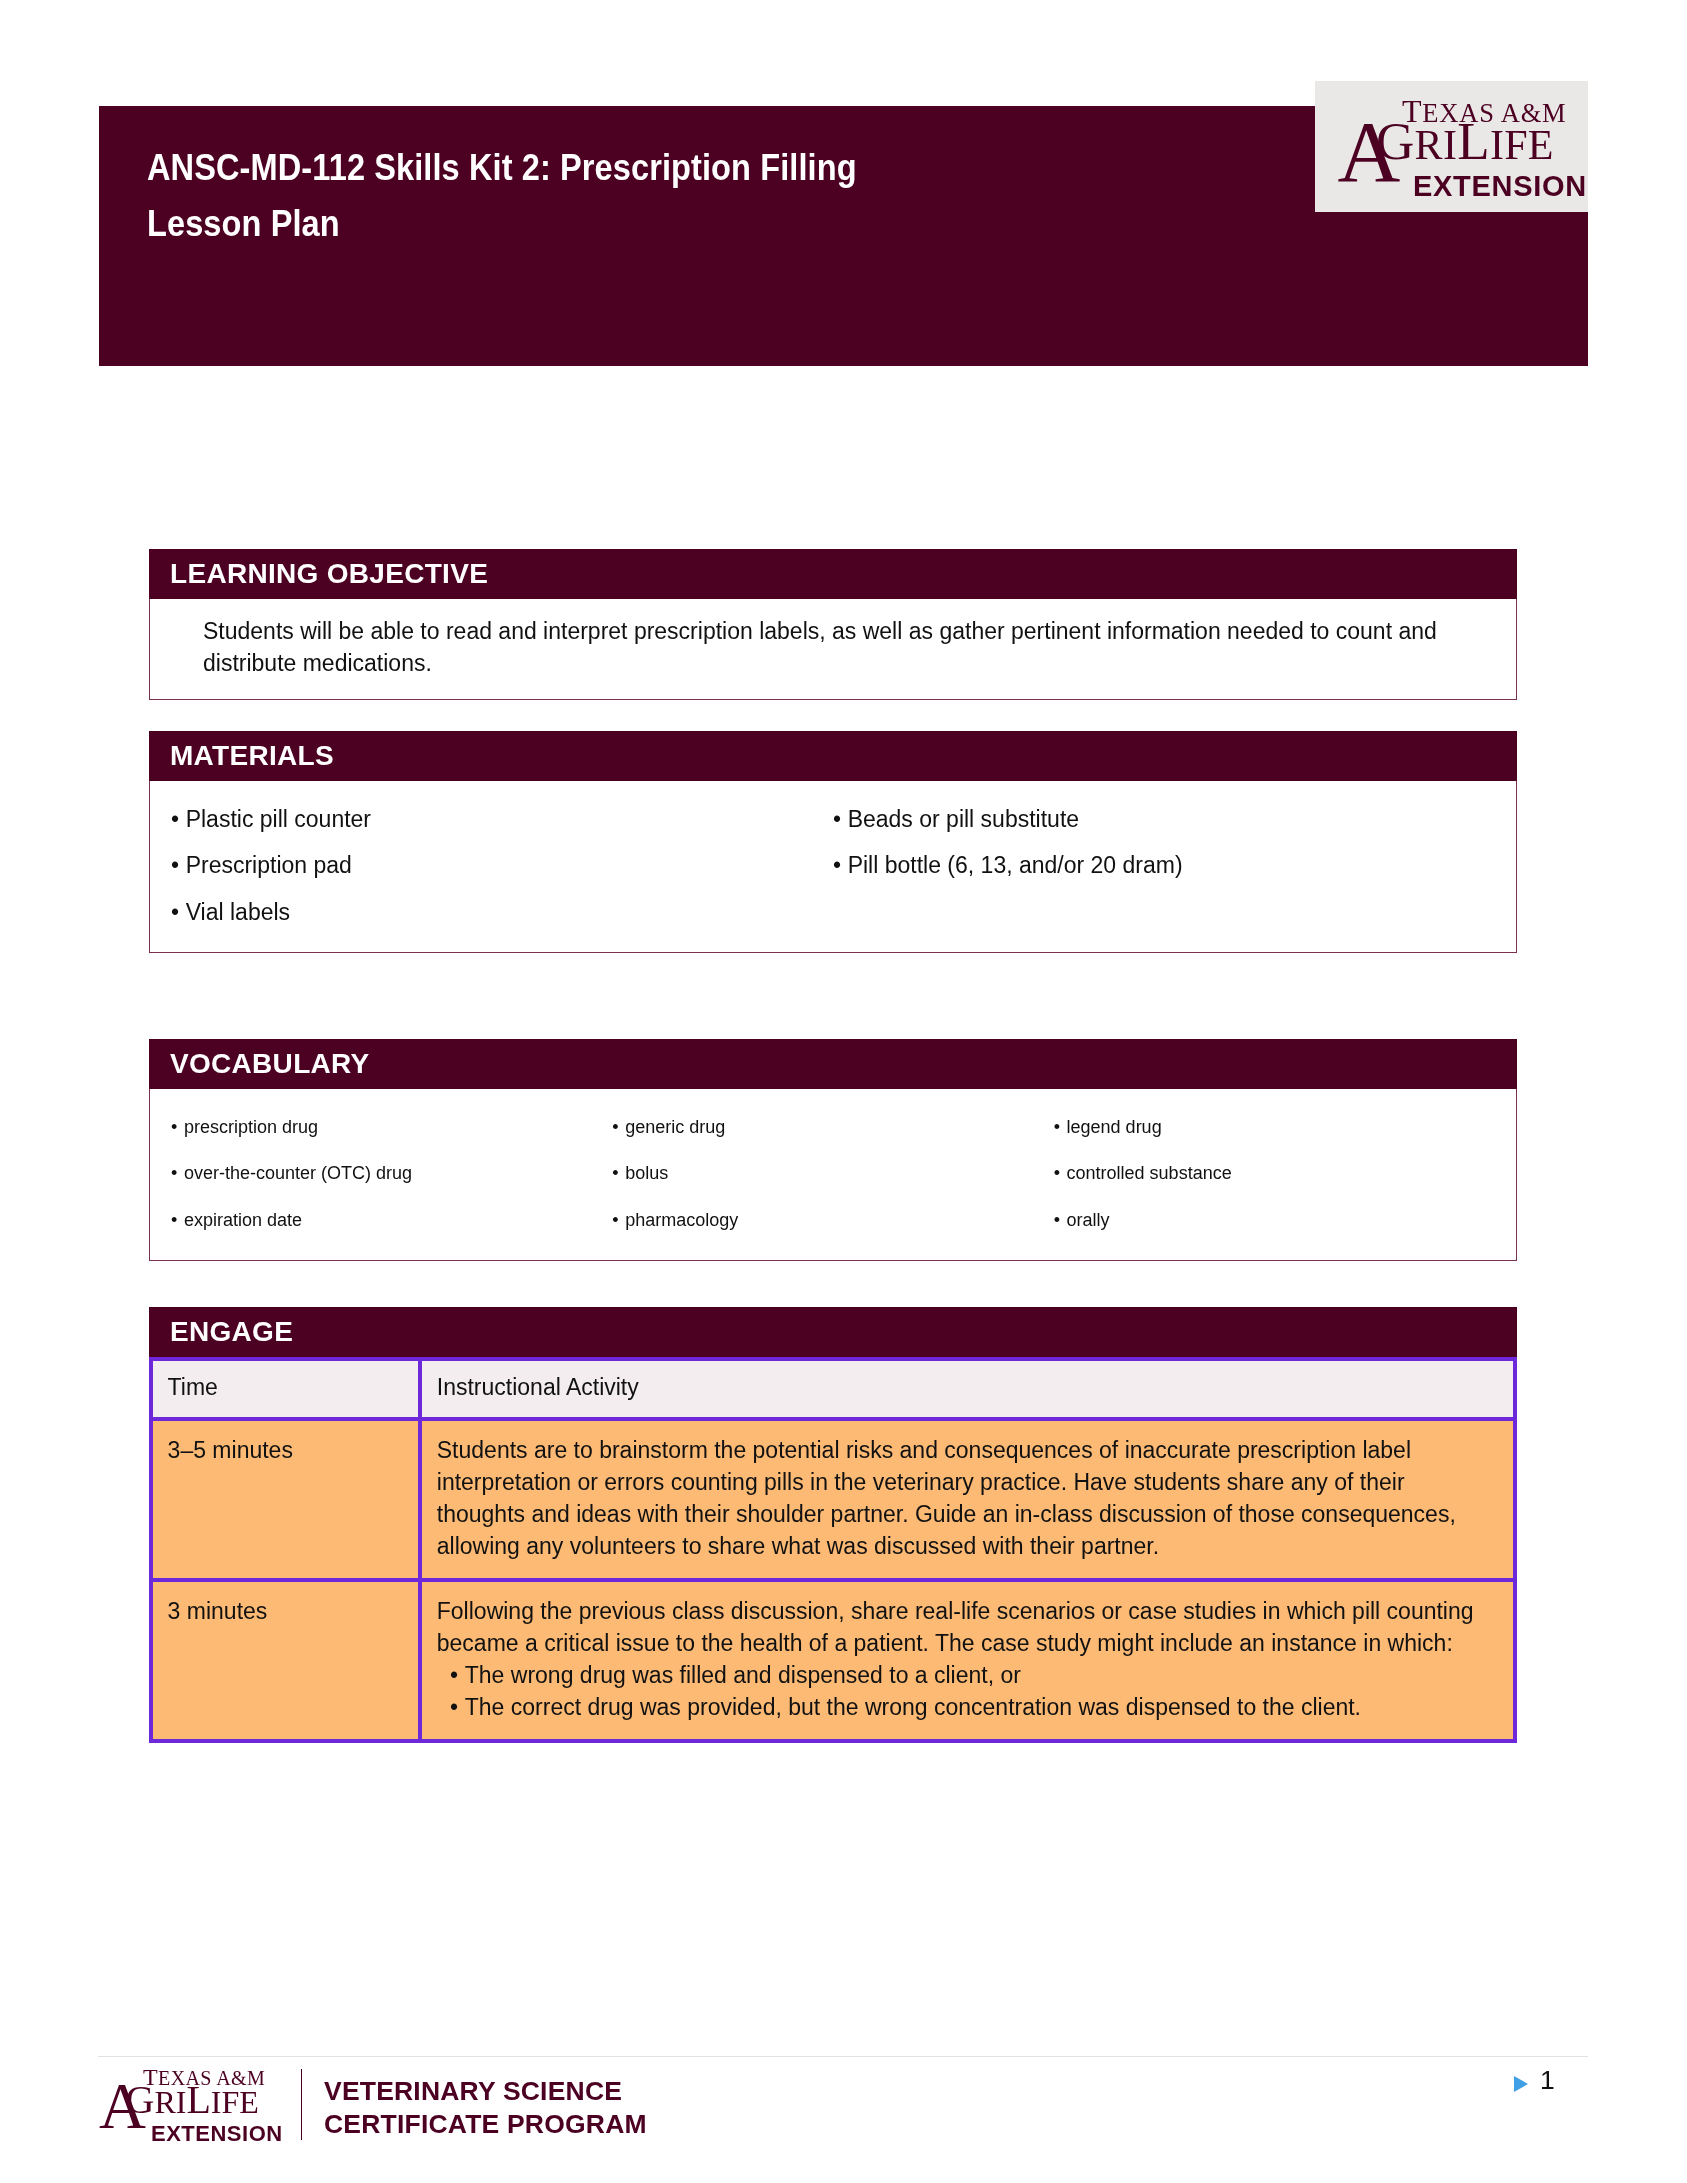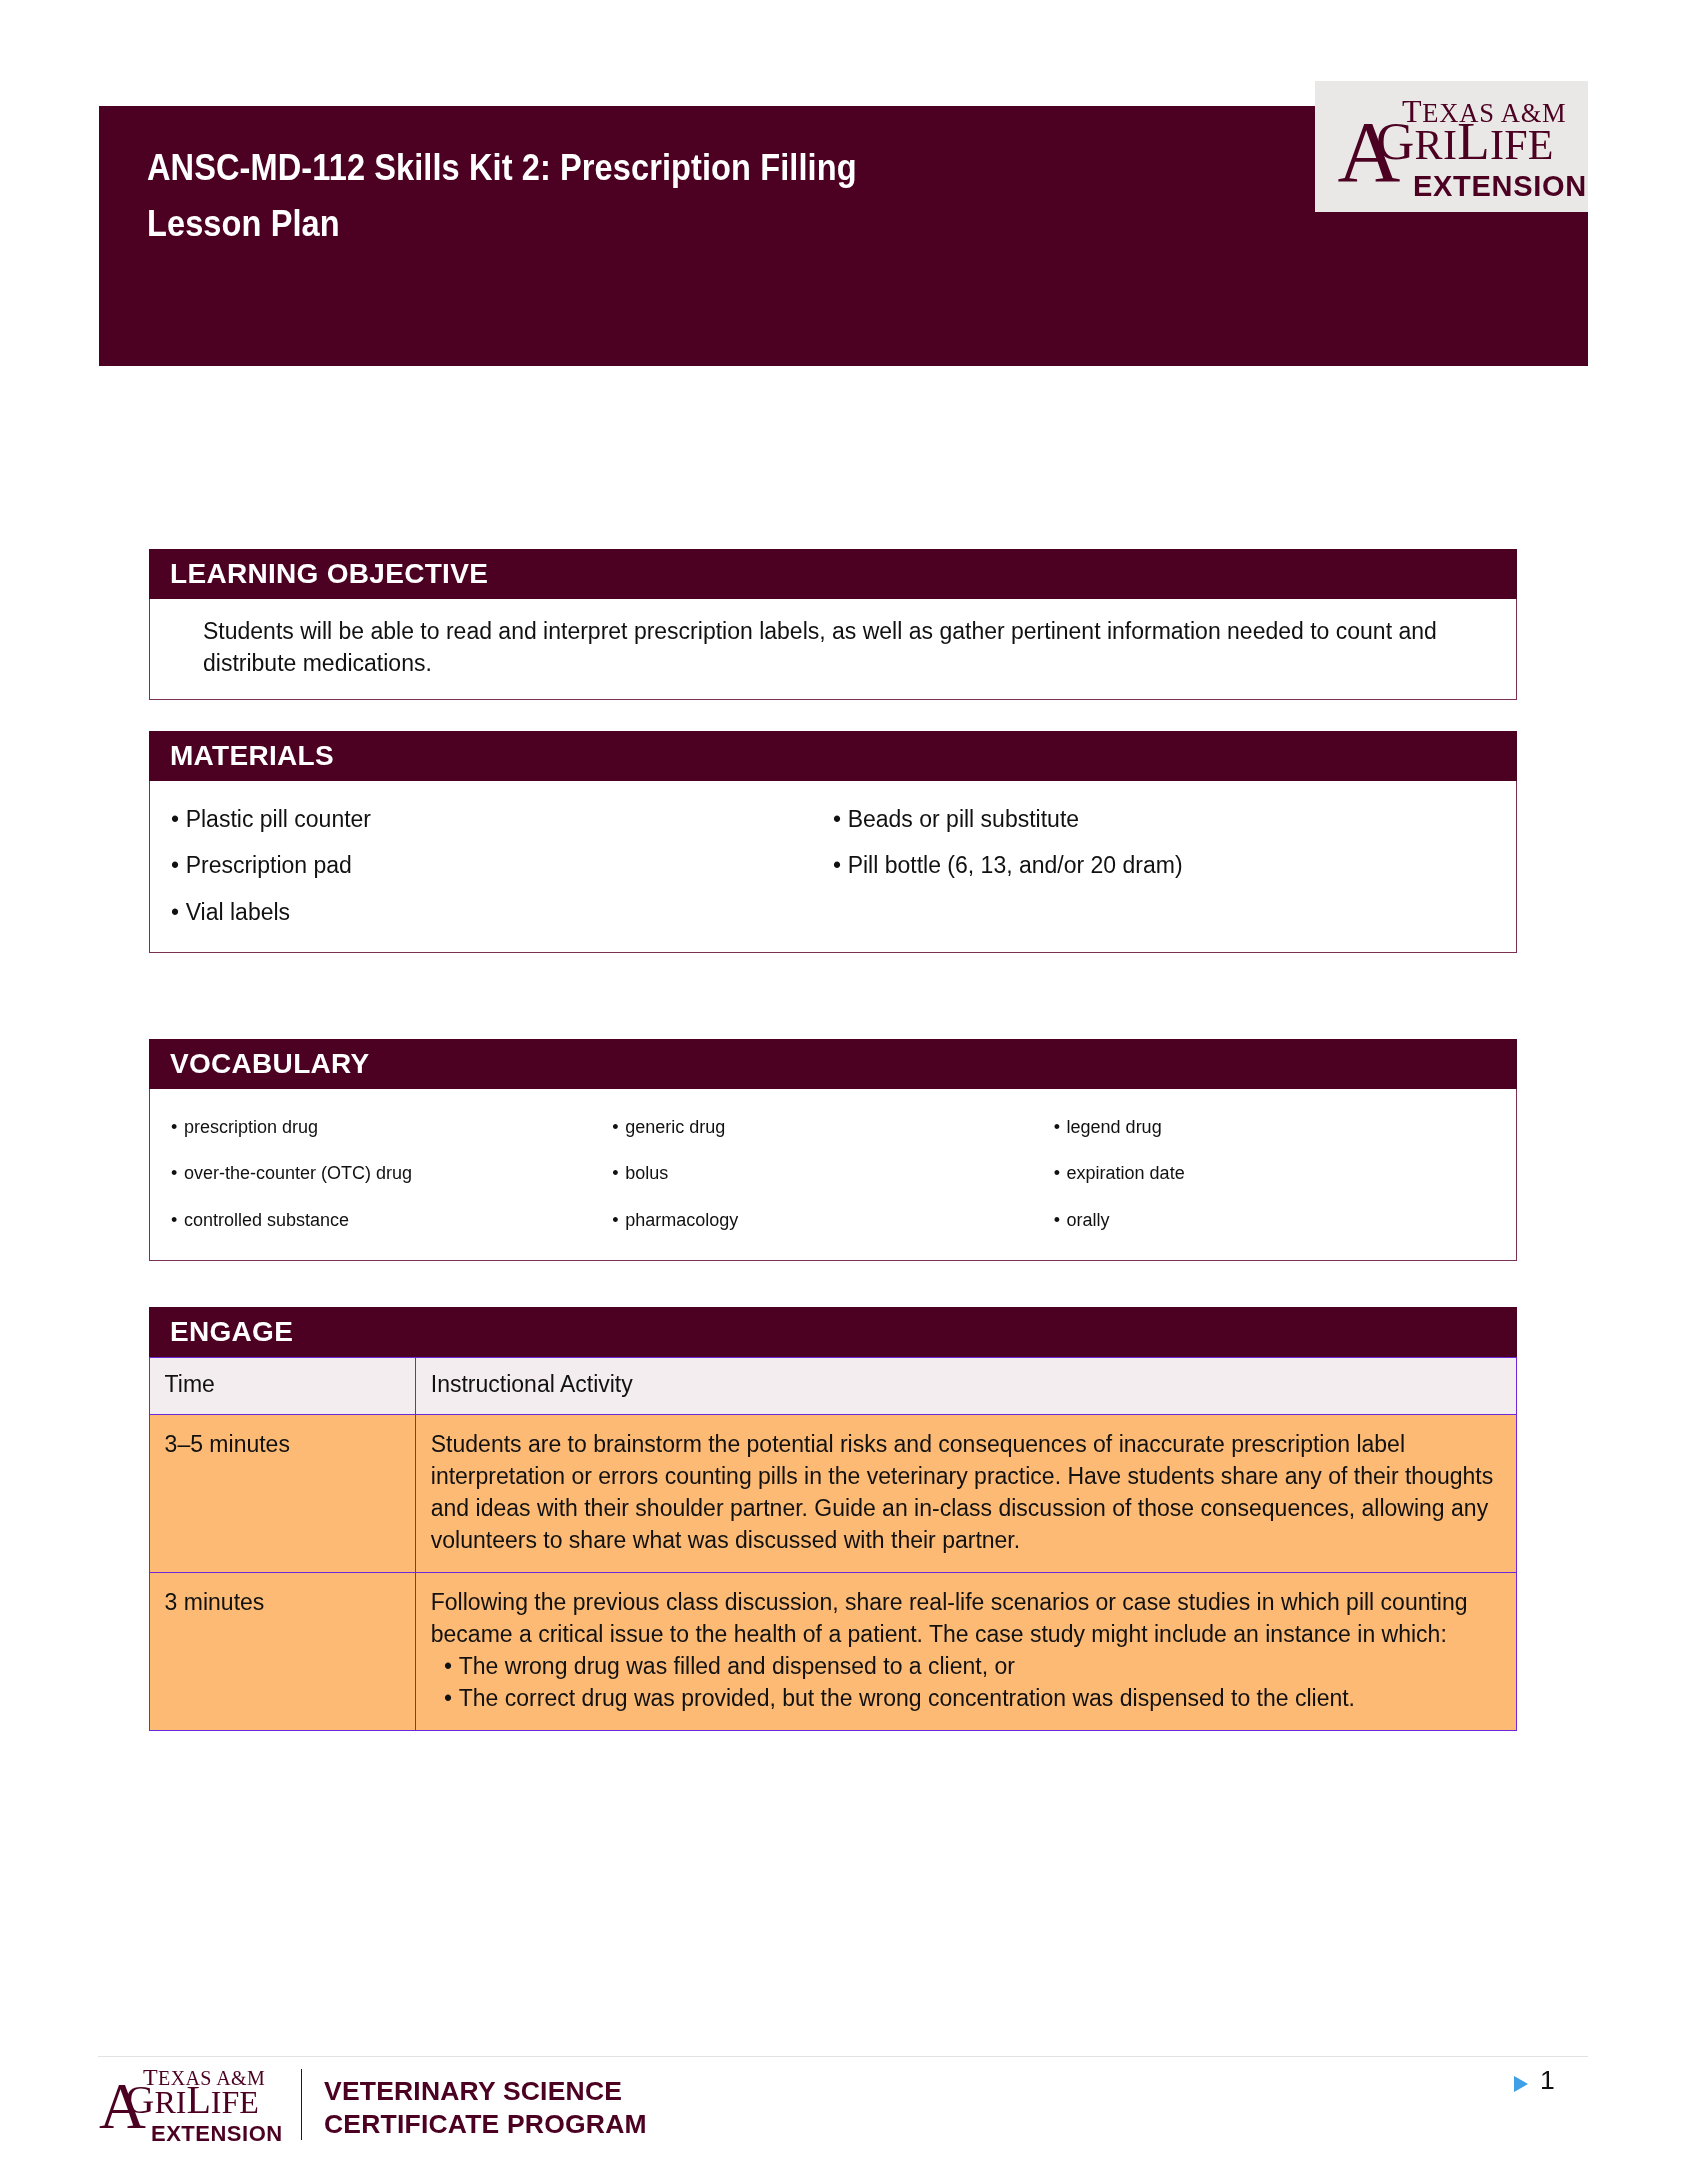--- a/index.html
+++ b/index.html
@@ -175,21 +175,21 @@
   .bullet .dot { margin-right: 6.6px; }
 
   
   #sec-engage { top: 1307px; }
   .engage-table {
     width: 100%;
     border-collapse: collapse;
     table-layout: fixed;
   }
   .engage-table th, .engage-table td {
-    border: 1px solid #6d28d9;
+    border: 4px solid #6d28d9;
     vertical-align: top;
     text-align: left;
     font-weight: normal;
   }
   .engage-table thead th {
     background: #F3EDEF;
     font-size: 23px;
     line-height: 29px;
     padding: 12px 14.6px 14.6px 14.6px;
     color: #111111;
@@ -358,22 +358,22 @@
 
   <div class="section" id="sec-vocab">
     <div class="section-head">VOCABULARY</div>
     <div class="section-body">
       <div class="three-col">
         <div class="bullet"><span class="dot">•</span><span>prescription drug</span></div>
         <div class="bullet"><span class="dot">•</span><span>generic drug</span></div>
         <div class="bullet"><span class="dot">•</span><span>legend drug</span></div>
         <div class="bullet"><span class="dot">•</span><span>over-the-counter (OTC) drug</span></div>
         <div class="bullet"><span class="dot">•</span><span>bolus</span></div>
+        <div class="bullet"><span class="dot">•</span><span>controlled substance</span></div>
         <div class="bullet"><span class="dot">•</span><span>expiration date</span></div>
-        <div class="bullet"><span class="dot">•</span><span>controlled substance</span></div>
         <div class="bullet"><span class="dot">•</span><span>pharmacology</span></div>
         <div class="bullet"><span class="dot">•</span><span>orally</span></div>
       </div>
     </div>
   </div>
 
   <div class="section" id="sec-engage">
     <div class="section-head">ENGAGE</div>
     <table class="engage-table">
       <thead>

